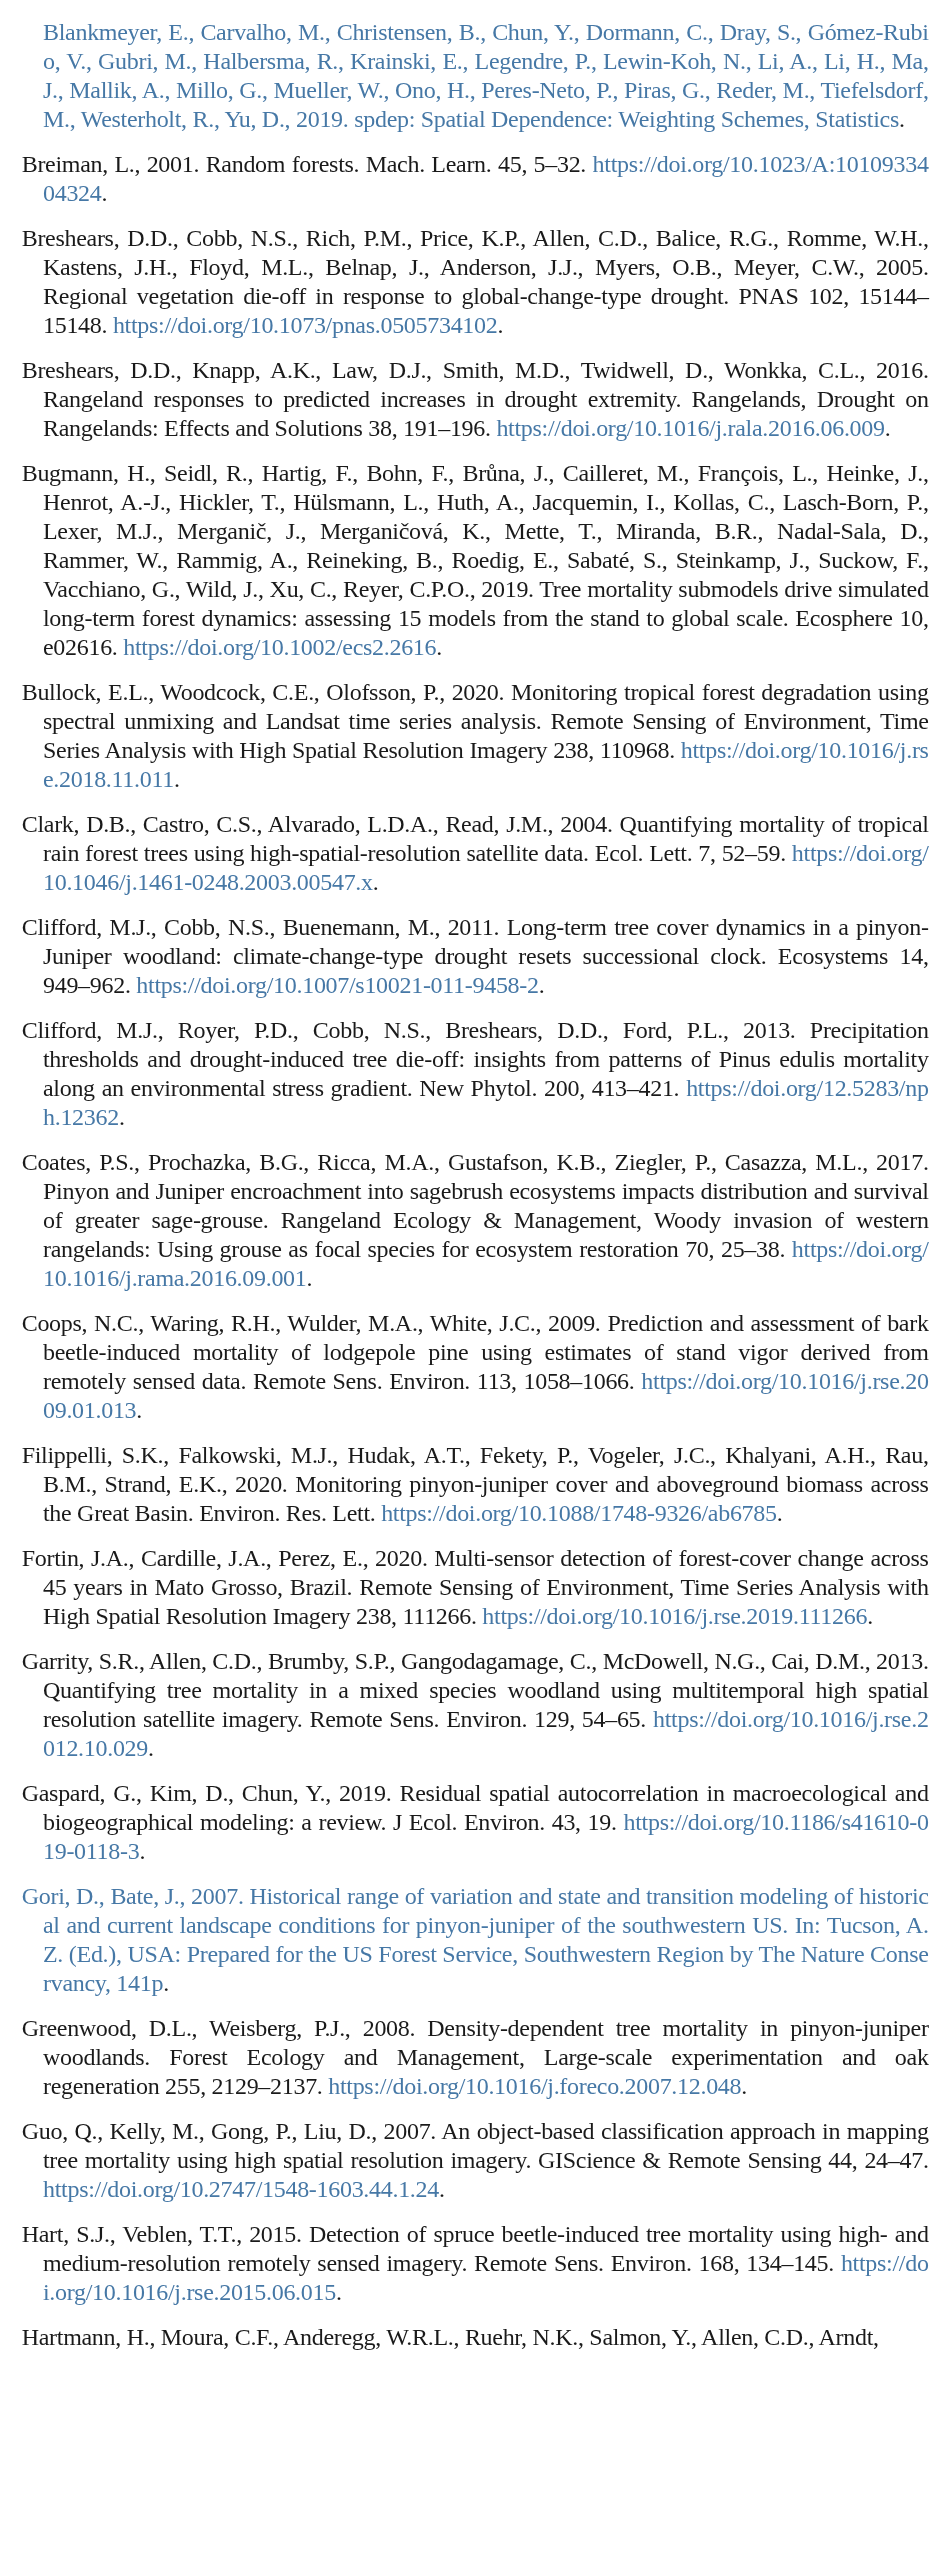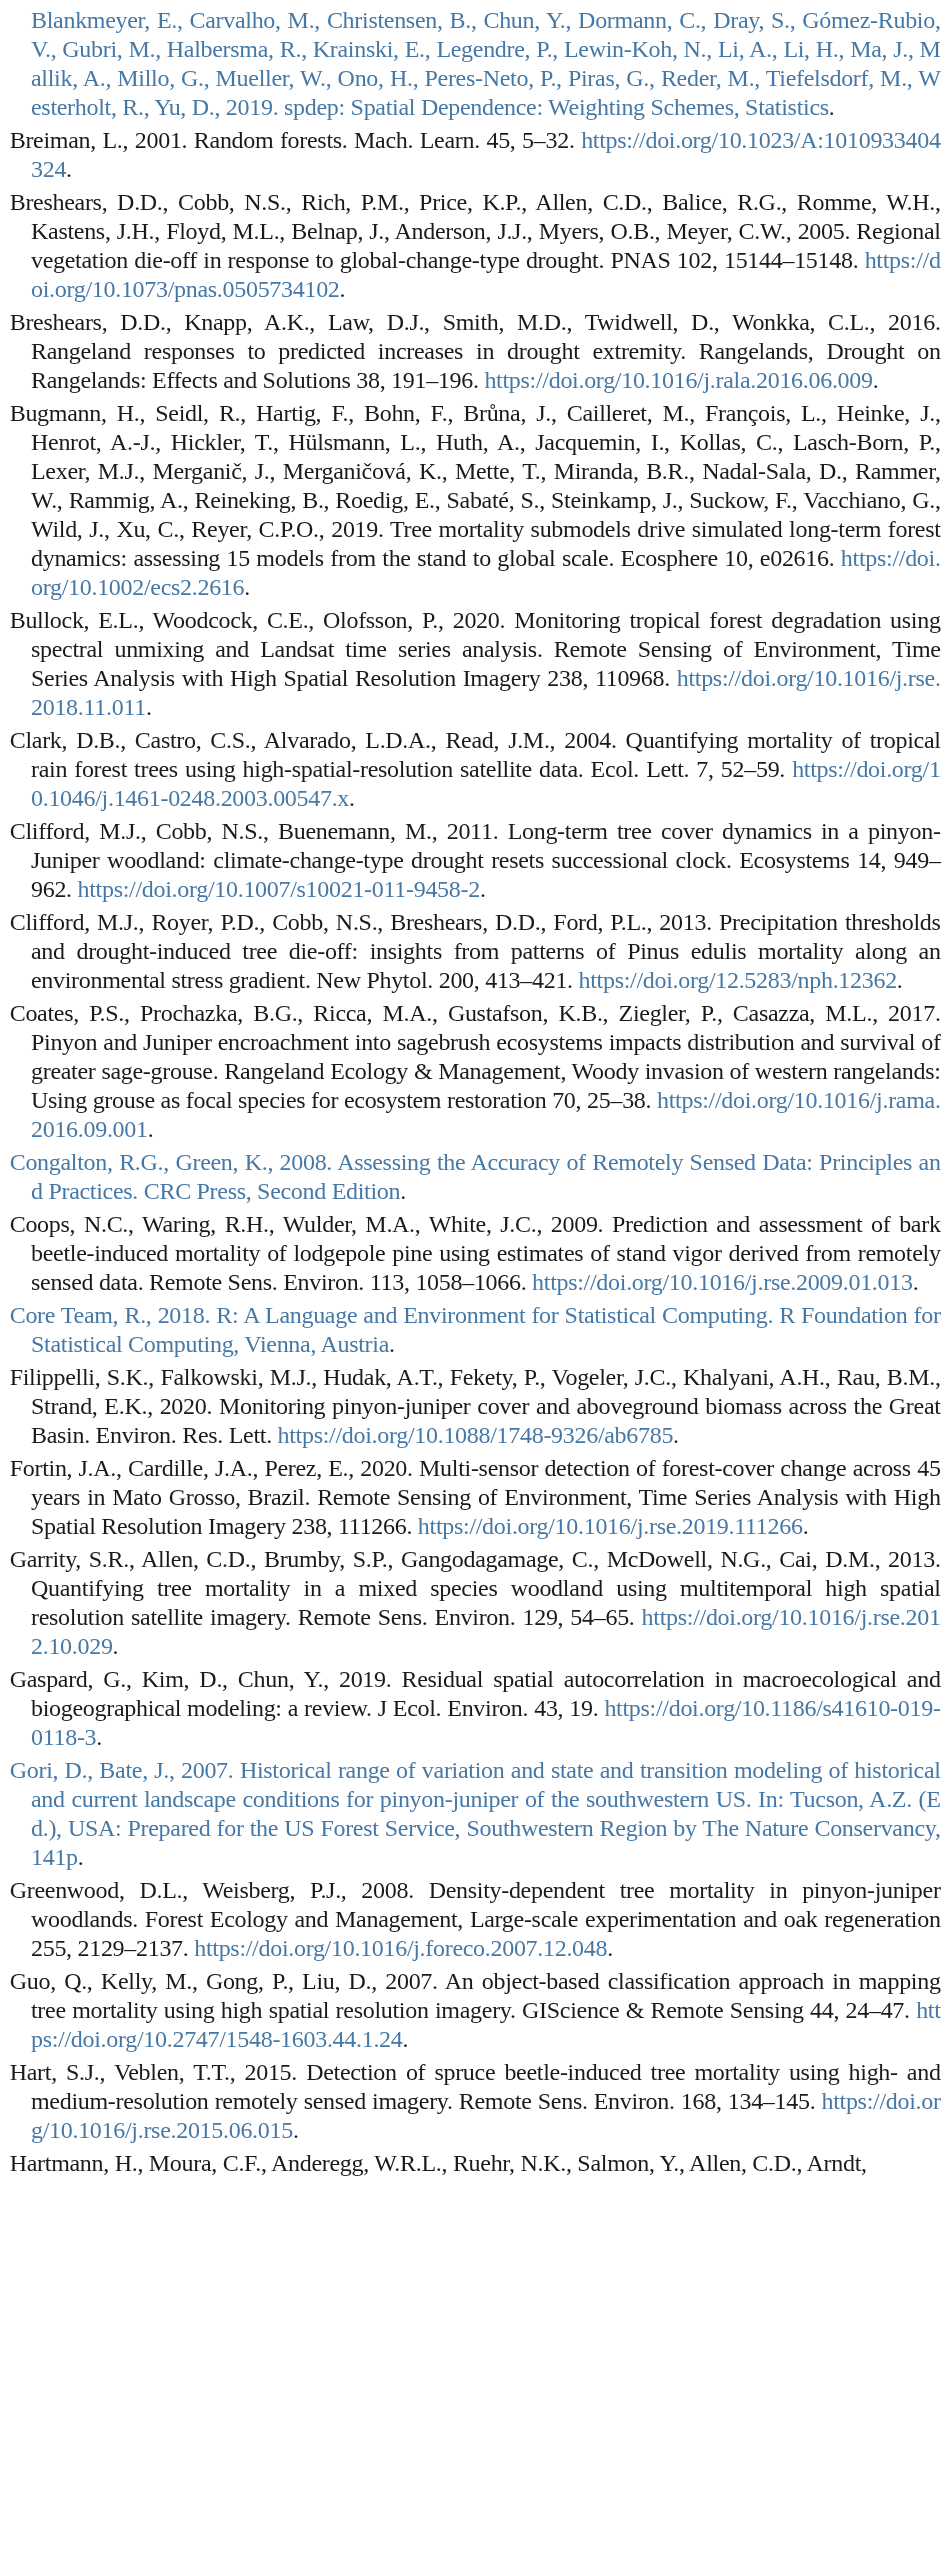--- a/index.html
+++ b/index.html
@@ -17,21 +17,21 @@
     width: 949px;
     padding: 1.8px 4.4px 0 0;
     font-family: "Liberation Serif", "DejaVu Serif", serif;
     font-size: 24px;
     line-height: 29px;
     letter-spacing: -0.3px;
     color: #1a1a1a;
     text-align: justify;
   }
   .ref {
-    margin: 4px;
+    margin: 16px;
     padding-left: 27px;
     text-indent: -21.3px;
   }
   .ref.continuation {
     text-indent: 0;
   }
   .doi-link {
     color: #4678a6;
     text-decoration: none;
     cursor: pointer;
@@ -49,23 +49,21 @@
       <p class="ref continuation"><a class="doi-link">Blankmeyer, E., Carvalho, M., Christensen, B., Chun, Y., Dormann, C., Dray, S., Gómez-Rubio, V., Gubri, M., Halbersma, R., Krainski, E., Legendre, P., Lewin-Koh, N., Li, A., Li, H., Ma, J., Mallik, A., Millo, G., Mueller, W., Ono, H., Peres-Neto, P., Piras, G., Reder, M., Tiefelsdorf, M., Westerholt, R., Yu, D., 2019. spdep: Spatial Dependence: Weighting Schemes, Statistics</a><span class="ref-text">.</span></p>
       <p class="ref"><span class="ref-text">Breiman, L., 2001. Random forests. Mach. Learn. 45, 5–32. </span><a class="doi-link">https://doi.org/10.1023/A:1010933404324</a><span class="ref-text">.</span></p>
       <p class="ref"><span class="ref-text">Breshears, D.D., Cobb, N.S., Rich, P.M., Price, K.P., Allen, C.D., Balice, R.G., Romme, W.H., Kastens, J.H., Floyd, M.L., Belnap, J., Anderson, J.J., Myers, O.B., Meyer, C.W., 2005. Regional vegetation die-off in response to global-change-type drought. PNAS 102, 15144–15148. </span><a class="doi-link">https://doi.org/10.1073/pnas.0505734102</a><span class="ref-text">.</span></p>
       <p class="ref"><span class="ref-text">Breshears, D.D., Knapp, A.K., Law, D.J., Smith, M.D., Twidwell, D., Wonkka, C.L., 2016. Rangeland responses to predicted increases in drought extremity. Rangelands, Drought on Rangelands: Effects and Solutions 38, 191–196. </span><a class="doi-link">https://doi.org/10.1016/j.rala.2016.06.009</a><span class="ref-text">.</span></p>
       <p class="ref"><span class="ref-text">Bugmann, H., Seidl, R., Hartig, F., Bohn, F., Brůna, J., Cailleret, M., François, L., Heinke, J., Henrot, A.-J., Hickler, T., Hülsmann, L., Huth, A., Jacquemin, I., Kollas, C., Lasch-Born, P., Lexer, M.J., Merganič, J., Merganičová, K., Mette, T., Miranda, B.R., Nadal-Sala, D., Rammer, W., Rammig, A., Reineking, B., Roedig, E., Sabaté, S., Steinkamp, J., Suckow, F., Vacchiano, G., Wild, J., Xu, C., Reyer, C.P.O., 2019. Tree mortality submodels drive simulated long-term forest dynamics: assessing 15 models from the stand to global scale. Ecosphere 10, e02616. </span><a class="doi-link">https://doi.org/10.1002/ecs2.2616</a><span class="ref-text">.</span></p>
       <p class="ref"><span class="ref-text">Bullock, E.L., Woodcock, C.E., Olofsson, P., 2020. Monitoring tropical forest degradation using spectral unmixing and Landsat time series analysis. Remote Sensing of Environment, Time Series Analysis with High Spatial Resolution Imagery 238, 110968. </span><a class="doi-link">https://doi.org/10.1016/j.rse.2018.11.011</a><span class="ref-text">.</span></p>
       <p class="ref"><span class="ref-text">Clark, D.B., Castro, C.S., Alvarado, L.D.A., Read, J.M., 2004. Quantifying mortality of tropical rain forest trees using high-spatial-resolution satellite data. Ecol. Lett. 7, 52–59. </span><a class="doi-link">https://doi.org/10.1046/j.1461-0248.2003.00547.x</a><span class="ref-text">.</span></p>
       <p class="ref"><span class="ref-text">Clifford, M.J., Cobb, N.S., Buenemann, M., 2011. Long-term tree cover dynamics in a pinyon-Juniper woodland: climate-change-type drought resets successional clock. Ecosystems 14, 949–962. </span><a class="doi-link">https://doi.org/10.1007/s10021-011-9458-2</a><span class="ref-text">.</span></p>
       <p class="ref"><span class="ref-text">Clifford, M.J., Royer, P.D., Cobb, N.S., Breshears, D.D., Ford, P.L., 2013. Precipitation thresholds and drought-induced tree die-off: insights from patterns of Pinus edulis mortality along an environmental stress gradient. New Phytol. 200, 413–421. </span><a class="doi-link">https://doi.org/12.5283/nph.12362</a><span class="ref-text">.</span></p>
       <p class="ref"><span class="ref-text">Coates, P.S., Prochazka, B.G., Ricca, M.A., Gustafson, K.B., Ziegler, P., Casazza, M.L., 2017. Pinyon and Juniper encroachment into sagebrush ecosystems impacts distribution and survival of greater sage-grouse. Rangeland Ecology &amp; Management, Woody invasion of western rangelands: Using grouse as focal species for ecosystem restoration 70, 25–38. </span><a class="doi-link">https://doi.org/10.1016/j.rama.2016.09.001</a><span class="ref-text">.</span></p>
-      <p class="ref"><a class="doi-link">Congalton, R.G., Green, K., 2008. Assessing the Accuracy of Remotely Sensed Data: Principles and Practices. CRC Press, Second Edition</a><span class="ref-text">.</span></p>
       <p class="ref"><span class="ref-text">Coops, N.C., Waring, R.H., Wulder, M.A., White, J.C., 2009. Prediction and assessment of bark beetle-induced mortality of lodgepole pine using estimates of stand vigor derived from remotely sensed data. Remote Sens. Environ. 113, 1058–1066. </span><a class="doi-link">https://doi.org/10.1016/j.rse.2009.01.013</a><span class="ref-text">.</span></p>
-      <p class="ref"><a class="doi-link">Core Team, R., 2018. R: A Language and Environment for Statistical Computing. R Foundation for Statistical Computing, Vienna, Austria</a><span class="ref-text">.</span></p>
       <p class="ref"><span class="ref-text">Filippelli, S.K., Falkowski, M.J., Hudak, A.T., Fekety, P., Vogeler, J.C., Khalyani, A.H., Rau, B.M., Strand, E.K., 2020. Monitoring pinyon-juniper cover and aboveground biomass across the Great Basin. Environ. Res. Lett. </span><a class="doi-link">https://doi.org/10.1088/1748-9326/ab6785</a><span class="ref-text">.</span></p>
       <p class="ref"><span class="ref-text">Fortin, J.A., Cardille, J.A., Perez, E., 2020. Multi-sensor detection of forest-cover change across 45 years in Mato Grosso, Brazil. Remote Sensing of Environment, Time Series Analysis with High Spatial Resolution Imagery 238, 111266. </span><a class="doi-link">https://doi.org/10.1016/j.rse.2019.111266</a><span class="ref-text">.</span></p>
       <p class="ref"><span class="ref-text">Garrity, S.R., Allen, C.D., Brumby, S.P., Gangodagamage, C., McDowell, N.G., Cai, D.M., 2013. Quantifying tree mortality in a mixed species woodland using multitemporal high spatial resolution satellite imagery. Remote Sens. Environ. 129, 54–65. </span><a class="doi-link">https://doi.org/10.1016/j.rse.2012.10.029</a><span class="ref-text">.</span></p>
       <p class="ref"><span class="ref-text">Gaspard, G., Kim, D., Chun, Y., 2019. Residual spatial autocorrelation in macroecological and biogeographical modeling: a review. J Ecol. Environ. 43, 19. </span><a class="doi-link">https://doi.org/10.1186/s41610-019-0118-3</a><span class="ref-text">.</span></p>
       <p class="ref"><a class="doi-link">Gori, D., Bate, J., 2007. Historical range of variation and state and transition modeling of historical and current landscape conditions for pinyon-juniper of the southwestern US. In: Tucson, A.Z. (Ed.), USA: Prepared for the US Forest Service, Southwestern Region by The Nature Conservancy,  141p</a><span class="ref-text">.</span></p>
       <p class="ref"><span class="ref-text">Greenwood, D.L., Weisberg, P.J., 2008. Density-dependent tree mortality in pinyon-juniper woodlands. Forest Ecology and Management, Large-scale experimentation and oak regeneration 255, 2129–2137. </span><a class="doi-link">https://doi.org/10.1016/j.foreco.2007.12.048</a><span class="ref-text">.</span></p>
       <p class="ref"><span class="ref-text">Guo, Q., Kelly, M., Gong, P., Liu, D., 2007. An object-based classification approach in mapping tree mortality using high spatial resolution imagery. GIScience &amp; Remote Sensing 44, 24–47. </span><a class="doi-link">https://doi.org/10.2747/1548-1603.44.1.24</a><span class="ref-text">.</span></p>
       <p class="ref"><span class="ref-text">Hart, S.J., Veblen, T.T., 2015. Detection of spruce beetle-induced tree mortality using high- and medium-resolution remotely sensed imagery. Remote Sens. Environ. 168, 134–145. </span><a class="doi-link">https://doi.org/10.1016/j.rse.2015.06.015</a><span class="ref-text">.</span></p>
       <p class="ref"><span class="ref-text">Hartmann, H., Moura, C.F., Anderegg, W.R.L., Ruehr, N.K., Salmon, Y., Allen, C.D., Arndt,</span></p>
     </section>

